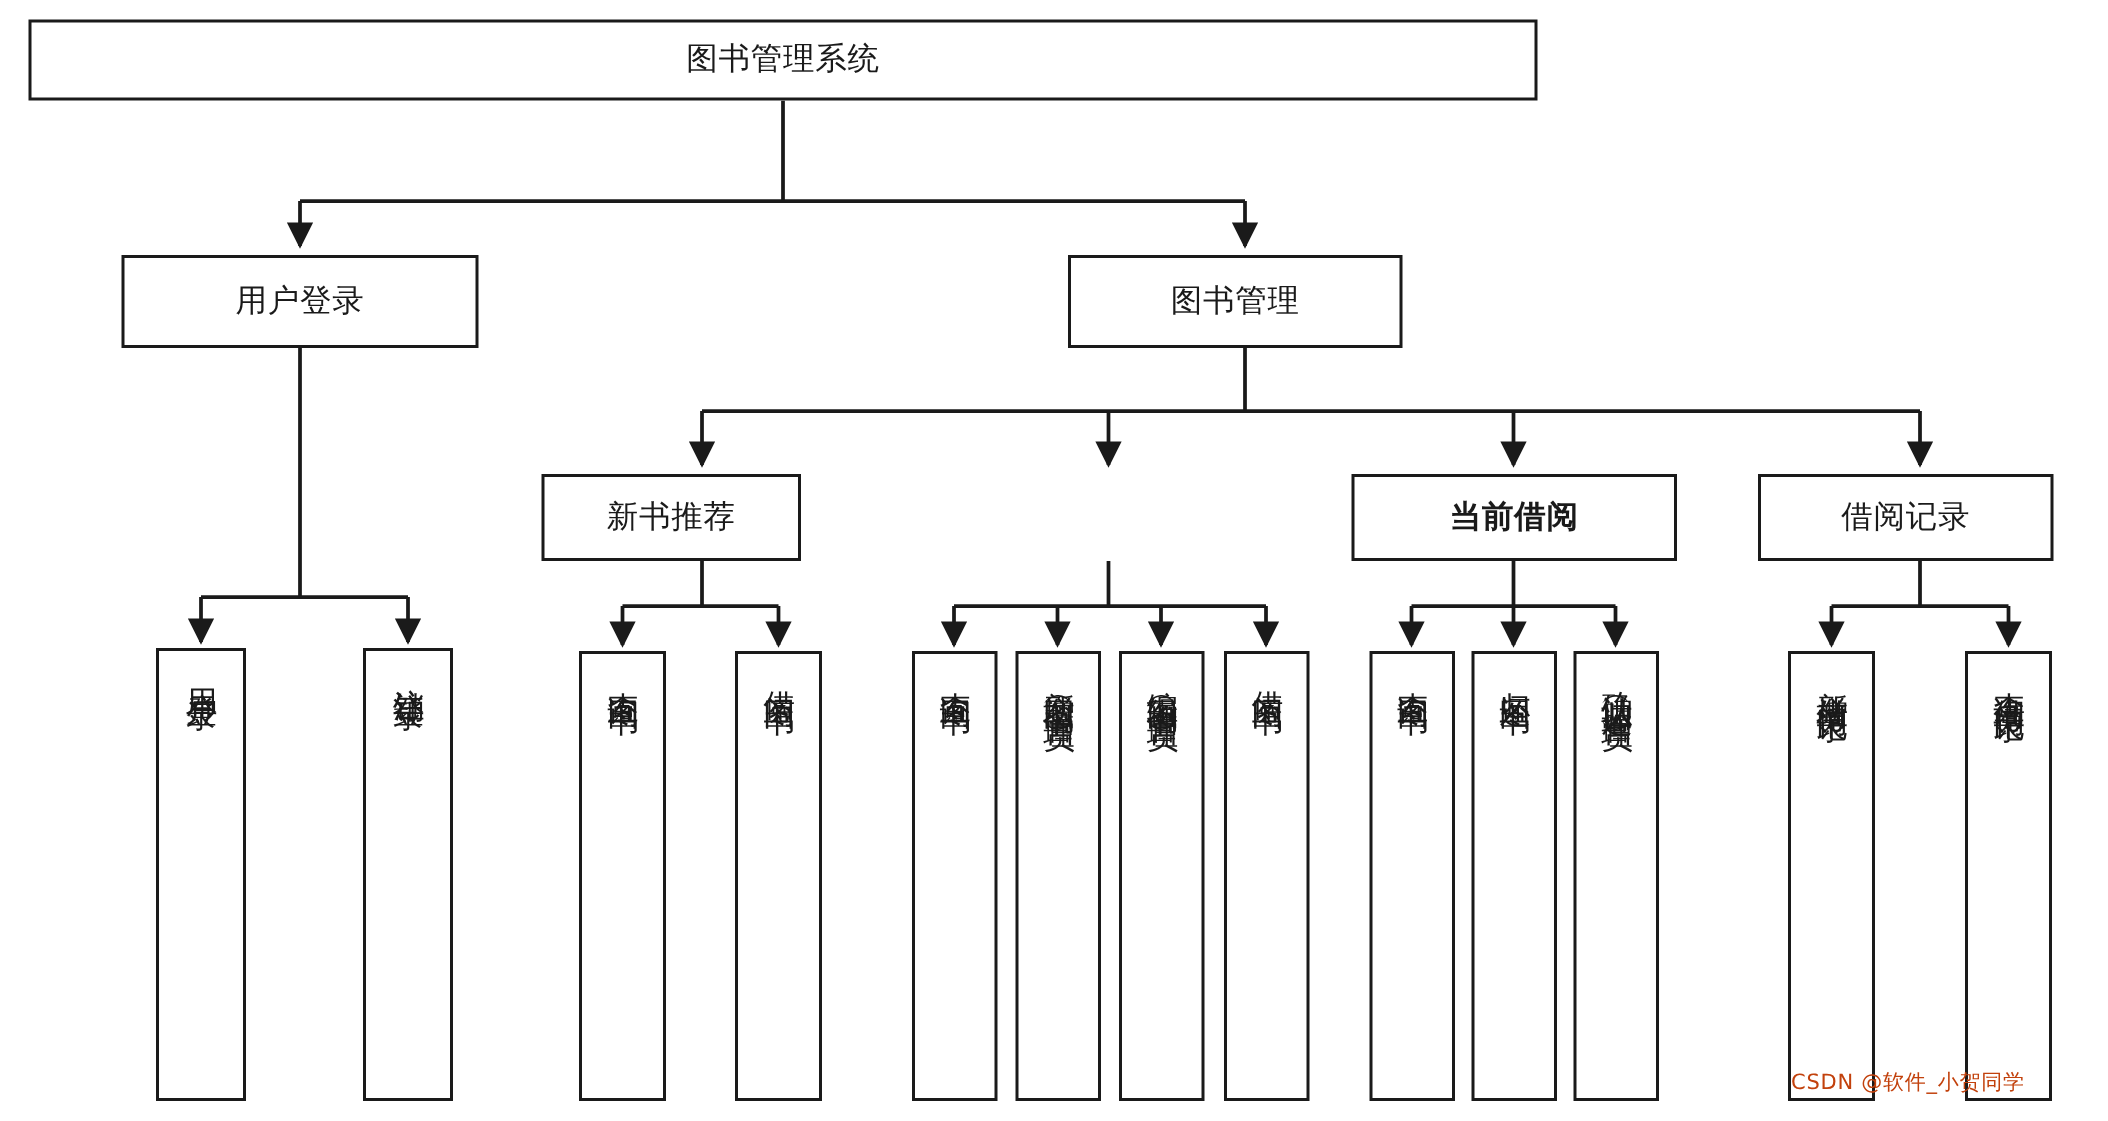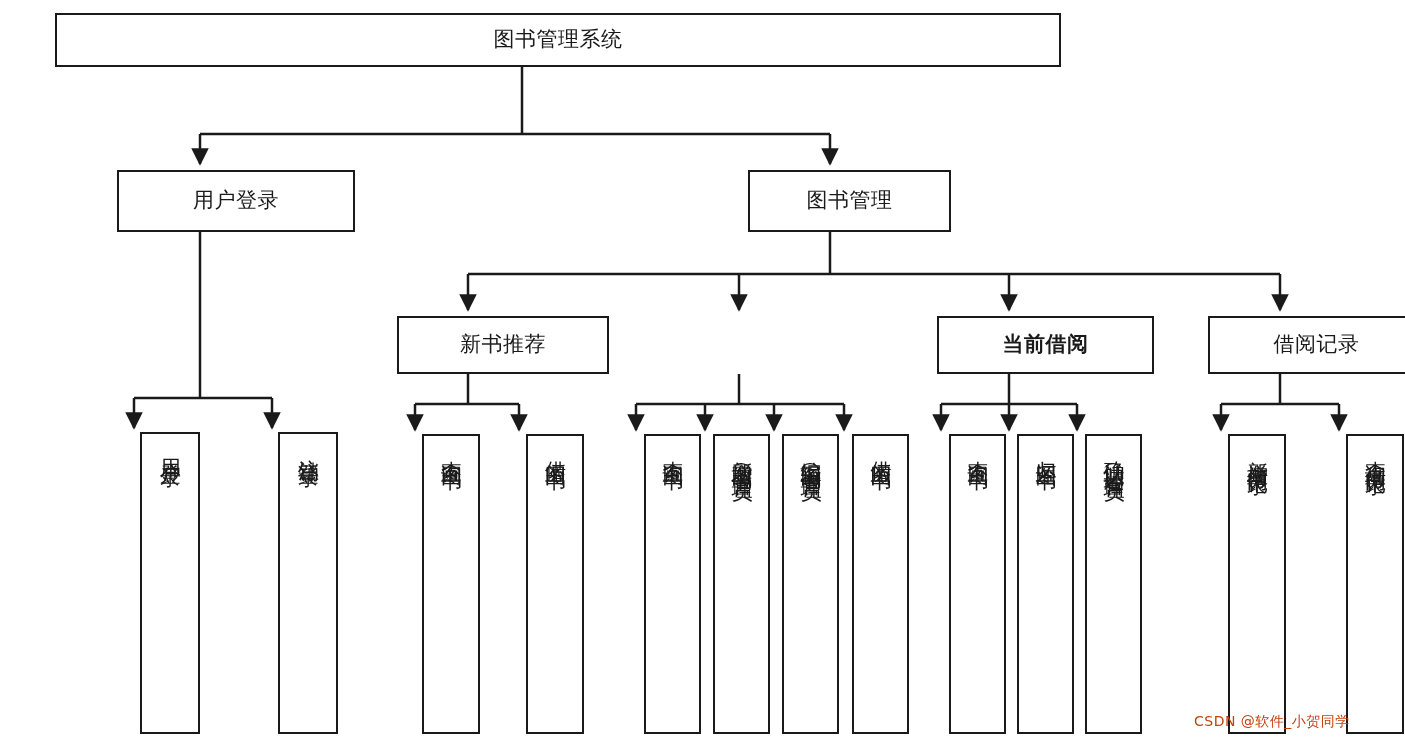--- a/index.html
+++ b/index.html
@@ -27,21 +27,20 @@
   }
   .node {
     position: absolute;
     box-sizing: border-box;
     border: 2px solid #1a1a1a;
     background: #ffffff;
     display: flex;
     align-items: center;
     justify-content: center;
     color: #1a1a1a;
-    margin-left: 36px;
   }
   .node-h {
     font-size: 21px;
     line-height: 1.2;
     letter-spacing: 0.5px;
     white-space: nowrap;
   }
   .node-v {
     align-items: flex-start;
     padding-top: 8px;
@@ -119,31 +118,31 @@
     </g>
   </svg>
 
   <div class="node node-h" style="left:19px; top:13px; width:1006px; height:54px;">
     <span>图书管理系统</span>
   </div>
 
   <div class="node node-h" style="left:81px; top:170px; width:238px; height:62px;">
     <span>用户登录</span>
   </div>
-  <div class="node node-h" style="left:712px; top:170px; width:203px; height:62px;">
+  <div class="node node-h" style="left:712px; top:170px; width:223px; height:62px;">
     <span>图书管理</span>
   </div>
 
-  <div class="node node-h" style="left:361px; top:316px; width:212px; height:58px;">
+  <div class="node node-h" style="left:361px; top:316px; width:173px; height:58px;">
     <span>新书推荐</span>
   </div>
   <div class="node node-h" style="left:901px; top:316px; width:217px; height:58px;font-weight:bold;">
     <span>当前借阅</span>
   </div>
-  <div class="node node-h" style="left:1172px; top:316px; width:217px; height:58px;">
+  <div class="node node-h" style="left:1172px; top:316px; width:197px; height:58px;">
     <span>借阅记录</span>
   </div>
 
   <div class="node node-v" style="left:104px; top:432px; width:60px; height:302px;">
     <span class="vtext">用户登录</span>
   </div>
   <div class="node node-v" style="left:242px; top:432px; width:60px; height:302px;">
     <span class="vtext">注销登录</span>
   </div>
 

